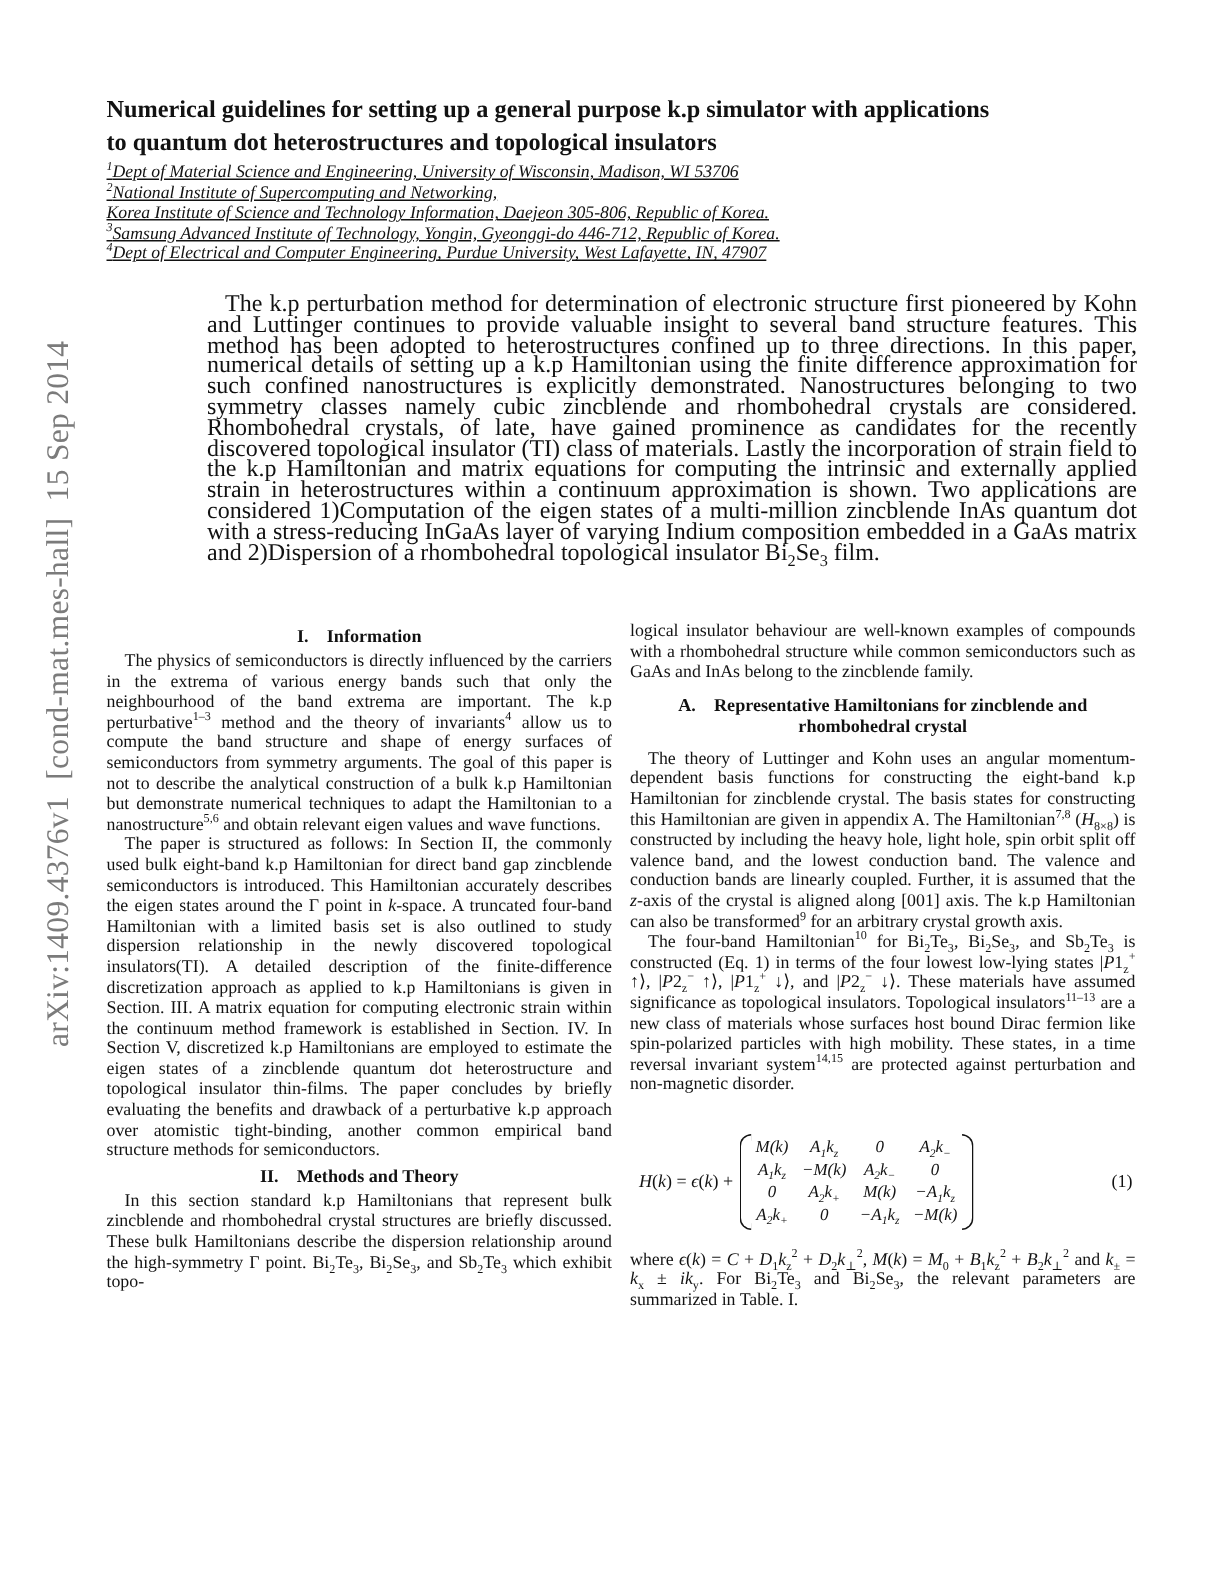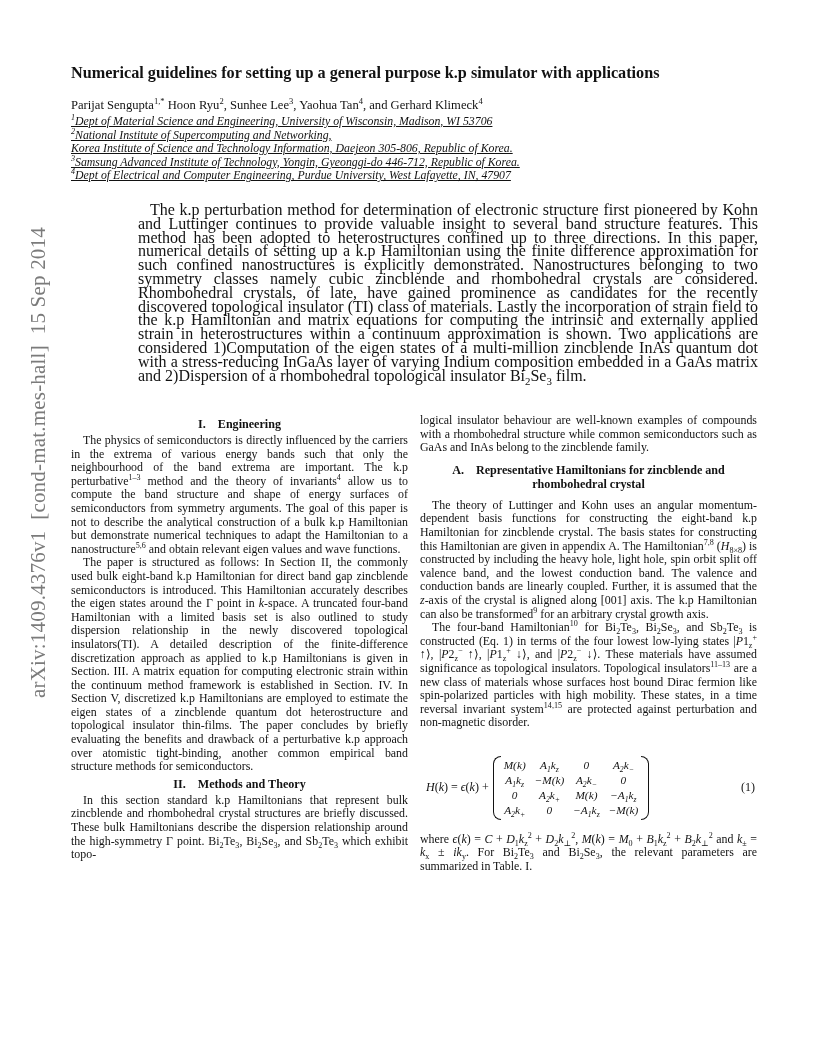--- a/index.html
+++ b/index.html
@@ -61,38 +61,38 @@
 </style>
 </head>
 <body>
 
 <div class="page">
 
   <div class="stamp">arXiv:1409.4376v1  [cond-mat.mes-hall]  15 Sep 2014</div>
 
   <div class="header">
     <div class="title-line">Numerical guidelines for setting up a general purpose k.p simulator with applications</div>
-    <div class="authors">Parijat Sengupta<sup>1,*</sup> Hoon Ryu<sup>2</sup>, Sunhee Lee<sup>3</sup>, Yaohua Tan<sup>4</sup>, and Gerhard Klimeck<sup>4</sup></div>
+    <div class="title-line">to quantum dot heterostructures and topological insulators</div>
     <div class="affil-block">
       <div class="affil"><sup>1</sup>Dept of Material Science and Engineering, University of Wisconsin, Madison, WI 53706</div>
       <div class="affil"><sup>2</sup>National Institute of Supercomputing and Networking,</div>
       <div class="affil">Korea Institute of Science and Technology Information, Daejeon 305-806, Republic of Korea.</div>
       <div class="affil"><sup>3</sup>Samsung Advanced Institute of Technology, Yongin, Gyeonggi-do 446-712, Republic of Korea.</div>
       <div class="affil"><sup>4</sup>Dept of Electrical and Computer Engineering, Purdue University, West Lafayette, IN, 47907</div>
     </div>
   </div>
 
   <div class="abstract">
     <div class="inner">The k.p perturbation method for determination of electronic structure first pioneered by Kohn and Luttinger continues to provide valuable insight to several band structure features. This method has been adopted to heterostructures confined up to three directions. In this paper, numerical details of setting up a k.p Hamiltonian using the finite difference approximation for such confined nanostructures is explicitly demonstrated. Nanostructures belonging to two symmetry classes namely cubic zincblende and rhombohedral crystals are considered. Rhombohedral crystals, of late, have gained prominence as candidates for the recently discovered topological insulator (TI) class of materials. Lastly the incorporation of strain field to the k.p Hamiltonian and matrix equations for computing the intrinsic and externally applied strain in heterostructures within a continuum approximation is shown. Two applications are considered 1)Computation of the eigen states of a multi-million zincblende InAs quantum dot with a stress-reducing InGaAs layer of varying Indium composition embedded in a GaAs matrix and 2)Dispersion of a rhombohedral topological insulator Bi<sub>2</sub>Se<sub>3</sub> film.</div>
   </div>
 
   <div class="columns">
 
     <div class="col">
-      <div class="sec-heading">I.  Engineering</div>
+      <div class="sec-heading">I.  Information</div>
       <p class="para">The physics of semiconductors is directly influenced by the carriers in the extrema of various energy bands such that only the neighbourhood of the band extrema are important. The k.p perturbative<sup>1–3</sup> method and the theory of invariants<sup>4</sup> allow us to compute the band structure and shape of energy surfaces of semiconductors from symmetry arguments. The goal of this paper is not to describe the analytical construction of a bulk k.p Hamiltonian but demonstrate numerical techniques to adapt the Hamiltonian to a nanostructure<sup>5,6</sup> and obtain relevant eigen values and wave functions.</p>
       <p class="para">The paper is structured as follows: In Section II, the commonly used bulk eight-band k.p Hamiltonian for direct band gap zincblende semiconductors is introduced. This Hamiltonian accurately describes the eigen states around the Γ point in <i>k</i>-space. A truncated four-band Hamiltonian with a limited basis set is also outlined to study dispersion relationship in the newly discovered topological insulators(TI). A detailed description of the finite-difference discretization approach as applied to k.p Hamiltonians is given in Section. III. A matrix equation for computing electronic strain within the continuum method framework is established in Section. IV. In Section V, discretized k.p Hamiltonians are employed to estimate the eigen states of a zincblende quantum dot heterostructure and topological insulator thin-films. The paper concludes by briefly evaluating the benefits and drawback of a perturbative k.p approach over atomistic tight-binding, another common empirical band structure methods for semiconductors.</p>
       <div class="sec-heading">II.  Methods and Theory</div>
       <p class="para">In this section standard k.p Hamiltonians that represent bulk zincblende and rhombohedral crystal structures are briefly discussed. These bulk Hamiltonians describe the dispersion relationship around the high-symmetry Γ point. Bi<sub>2</sub>Te<sub>3</sub>, Bi<sub>2</sub>Se<sub>3</sub>, and Sb<sub>2</sub>Te<sub>3</sub> which exhibit topo-</p>
     </div>
 
     <div class="col">
       <p class="para noindent">logical insulator behaviour are well-known examples of compounds with a rhombohedral structure while common semiconductors such as GaAs and InAs belong to the zincblende family.</p>
       <div class="sub-heading">A.  Representative Hamiltonians for zincblende and rhombohedral crystal</div>
       <p class="para">The theory of Luttinger and Kohn uses an angular momentum-dependent basis functions for constructing the eight-band k.p Hamiltonian for zincblende crystal. The basis states for constructing this Hamiltonian are given in appendix A. The Hamiltonian<sup>7,8</sup> (<i>H</i><sub>8×8</sub>) is constructed by including the heavy hole, light hole, spin orbit split off valence band, and the lowest conduction band. The valence and conduction bands are linearly coupled. Further, it is assumed that the <i>z</i>-axis of the crystal is aligned along [001] axis. The k.p Hamiltonian can also be transformed<sup>9</sup> for an arbitrary crystal growth axis.</p>

